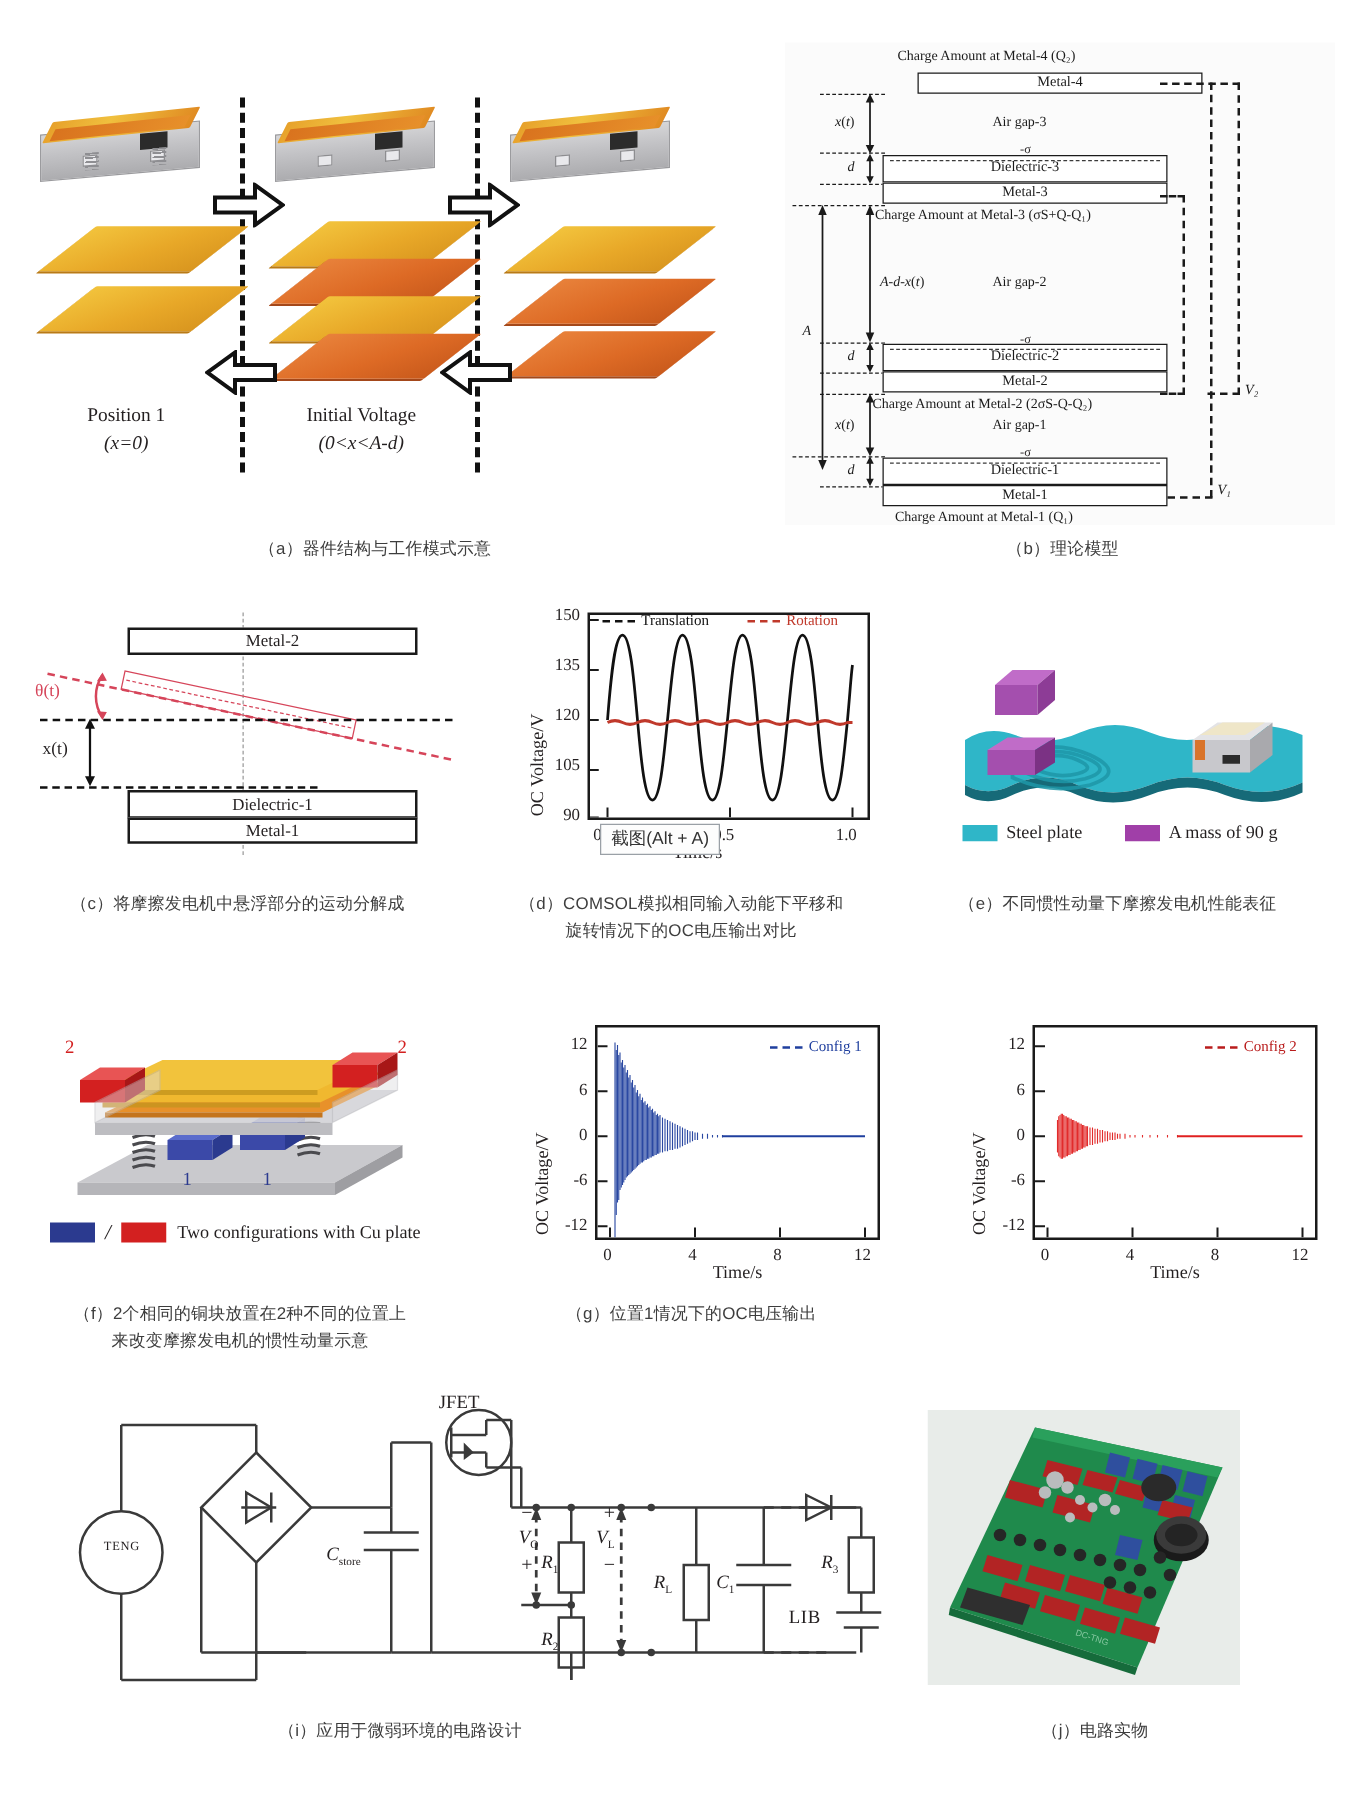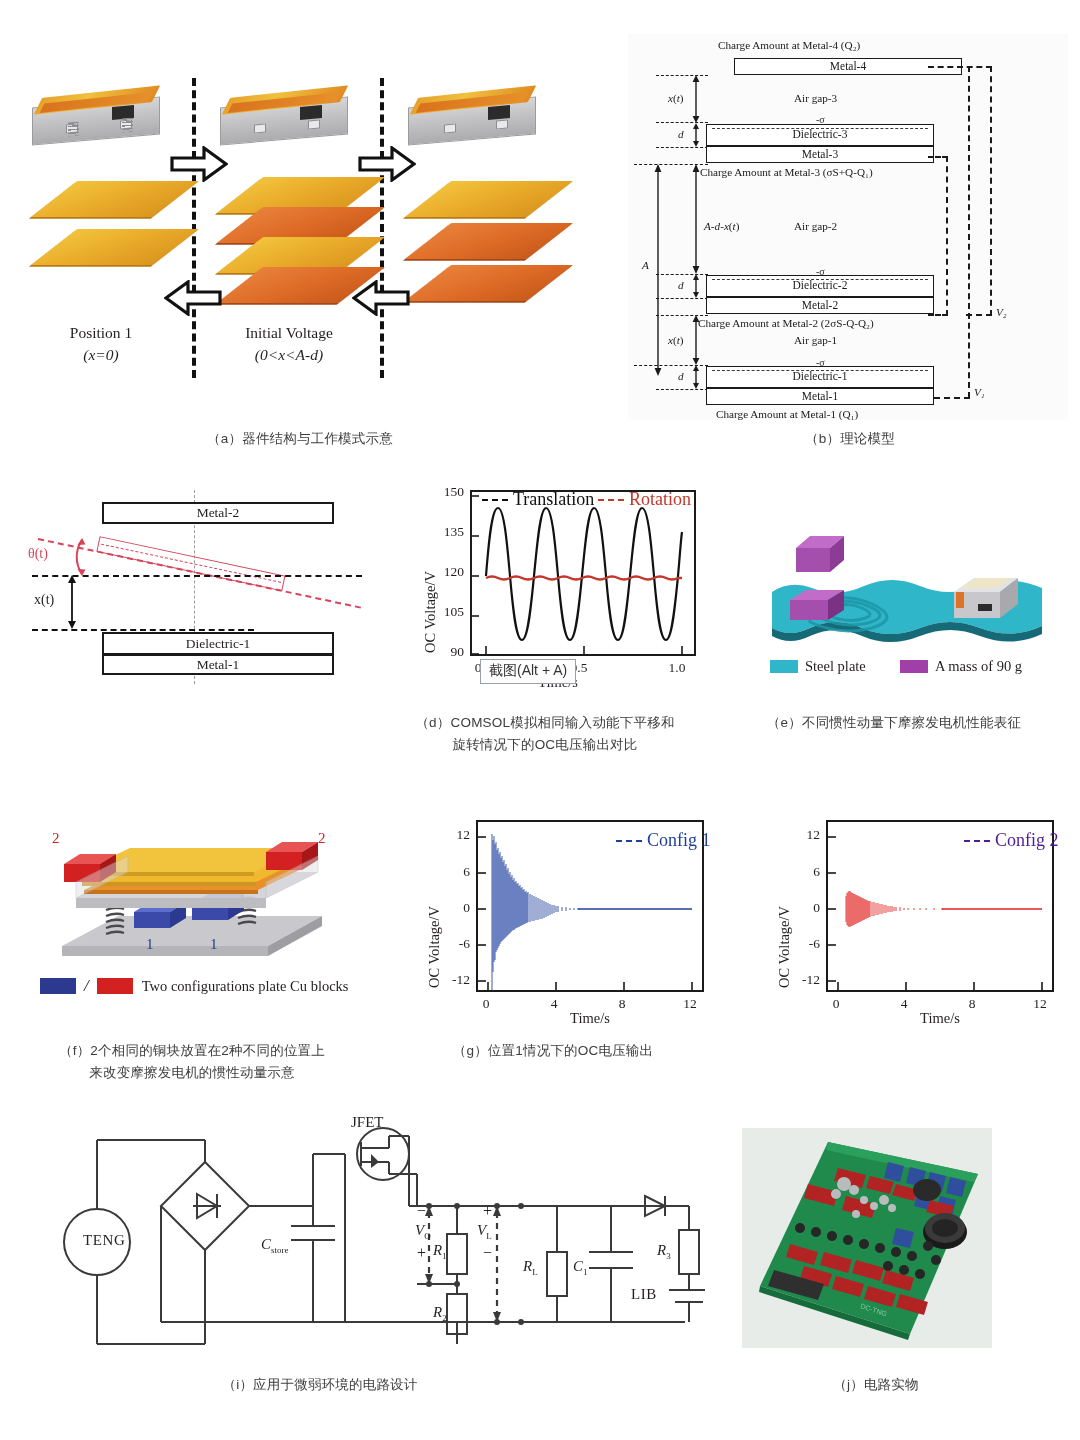--- a/index.html
+++ b/index.html
@@ -123,21 +123,21 @@
   }
   .plot .xlab { position:absolute; text-align:center; font-size:14.5px;
                 font-family:"Liberation Serif", serif; }
   .plot .ytick, .plot .xtick {
     position:absolute; font-size:13.5px; font-family:"Liberation Serif", serif;
     white-space:nowrap;
   }
   .plot .ytick { text-align:right; }
   .plot .xtick { text-align:center; }
   .legend-item { position:absolute; display:flex; align-items:center; gap:5px;
-                 font-size:18px; font-family:"Liberation Serif", serif; white-space:nowrap; }
+                 font-size:12px; font-family:"Liberation Serif", serif; white-space:nowrap; }
   .legend-dash { display:inline-block; width:26px; height:0; border-top:2.2px dashed currentColor; }
 
   
   #screenshot-tip {
     position:absolute; border:1px solid #9aa0a6; background:#fdfdfd;
     font-family:"Liberation Sans", sans-serif; font-size:14px; color:#333;
     padding:2px 8px 3px; white-space:nowrap; z-index:30;
   }
 
   
@@ -538,21 +538,21 @@
 
     <div class="fnum" style="left:30px; top:8px; color:#d32020;">2</div>
     <div class="fnum" style="left:296px; top:8px; color:#d32020;">2</div>
     <div class="fnum" style="left:124px; top:114px; color:#2b3a8f;">1</div>
     <div class="fnum" style="left:188px; top:114px; color:#2b3a8f;">1</div>
 
     <div class="flegend" style="left:18px; top:154px;">
       <span class="fsq" style="background:#2b3a8f;"></span>
       <span style="font-style:italic; font-size:17px; padding:0 2px;">/</span>
       <span class="fsq" style="background:#d32020;"></span>
-      <span style="margin-left:3px;">Two configurations plate Cu blocks</span>
+      <span style="margin-left:3px;">Two configurations with Cu plate</span>
     </div>
   </div>
 
   <div class="plot" id="panel-g" style="left:416px; top:818px; width:300px; height:205px;">
     <div class="ylab" style="left:10px; top:170px;">OC Voltage/V</div>
 
     <div class="ytick" style="left:16px; top:9px; width:38px;">12</div>
     <div class="ytick" style="left:16px; top:46px; width:38px;">6</div>
     <div class="ytick" style="left:16px; top:82px; width:38px;">0</div>
     <div class="ytick" style="left:10px; top:118px; width:44px;">-6</div>
@@ -714,21 +714,21 @@
           <line x1="86" y1="86" x2="86" y2="88"></line>
           <line x1="92" y1="86" x2="92" y2="88"></line>
           <line x1="98" y1="86" x2="98" y2="88"></line>
           <line x1="106" y1="86" x2="106" y2="88"></line>
           <line x1="114" y1="86" x2="114" y2="88"></line>
         </g>
         <line x1="114" y1="87" x2="214" y2="87" stroke="#e02020" stroke-width="1.6"></line>
       </svg>
     </div>
 
-    <div class="legend-item" style="left:198px; top:12px; color:#4c1d95;">
+    <div class="legend-item" style="left:198px; top:12px; color:#b91c1c;">
       <span class="legend-dash"></span>
       <span>Config 2</span>
     </div>
 
     <div class="xtick" style="left:58px; top:178px; width:24px;">0</div>
     <div class="xtick" style="left:126px; top:178px; width:24px;">4</div>
     <div class="xtick" style="left:194px; top:178px; width:24px;">8</div>
     <div class="xtick" style="left:262px; top:178px; width:24px;">12</div>
     <div class="xlab" style="left:134px; top:192px; width:80px;">Time/s</div>
   </div>
@@ -830,21 +830,21 @@
       <circle cx="384" cy="166" r="3" fill="#3a3a3a"></circle>
       <circle cx="452" cy="88" r="3" fill="#3a3a3a"></circle>
       <circle cx="452" cy="204" r="3" fill="#3a3a3a"></circle>
 
       <g stroke="#3a3a3a" stroke-width="2" stroke-dasharray="8,6">
         <line x1="566" y1="88" x2="600" y2="88"></line>
         <line x1="566" y1="204" x2="620" y2="204"></line>
       </g>
     </svg>
 
-    <div style="position:absolute; left:38px; top:114px; font-size:15px; letter-spacing:.6px;">TENG</div>
+    <div style="position:absolute; left:38px; top:114px; font-size:10px; letter-spacing:.6px;">TENG</div>
     <div style="position:absolute; left:306px; top:-4px; font-size:15px;">JFET</div>
     <div style="position:absolute; left:216px; top:118px; font-size:15px; font-style:italic;">
       <span>C</span><sub style="font-size:9px; font-style:normal;">store</sub>
     </div>
     <div style="position:absolute; left:370px; top:104px; font-size:15px; font-style:italic;">
       <span>V</span><sub style="font-size:9px; font-style:normal;">O</sub>
     </div>
     <div style="position:absolute; left:372px; top:84px; font-size:16px;">−</div>
     <div style="position:absolute; left:372px; top:126px; font-size:16px;">+</div>
     <div style="position:absolute; left:388px; top:124px; font-size:15px; font-style:italic;">
@@ -944,20 +944,21 @@
       <polygon points="32,142 82,156 76,172 26,158" fill="#2f2f2f"></polygon>
 
       <text x="118" y="180" fill="#9fd7b5" font-family="Liberation Sans, sans-serif" font-size="7" transform="rotate(18 118 180)" opacity=".8">DC-TNG</text>
     </svg>
   </div>
 
   <div class="caption" style="left:60px; top:428px; width:480px;">（a）器件结构与工作模式示意</div>
   <div class="caption" style="left:640px; top:428px; width:420px;">（b）理论模型</div>
 
   <div class="caption" style="left:10px; top:712px; width:360px;">
+    <span class="sub">（c）将摩擦发电机中悬浮部分的运动分解成</span>
   </div>
   <div class="caption" style="left:370px; top:712px; width:350px;">
     <span class="sub">（d）COMSOL模拟相同输入动能下平移和</span>
     <span class="sub">旋转情况下的OC电压输出对比</span>
   </div>
   <div class="caption" style="left:718px; top:712px; width:352px;">
     <span class="sub">（e）不同惯性动量下摩擦发电机性能表征</span>
   </div>
 
   <div class="caption" style="left:6px; top:1040px; width:372px;">

